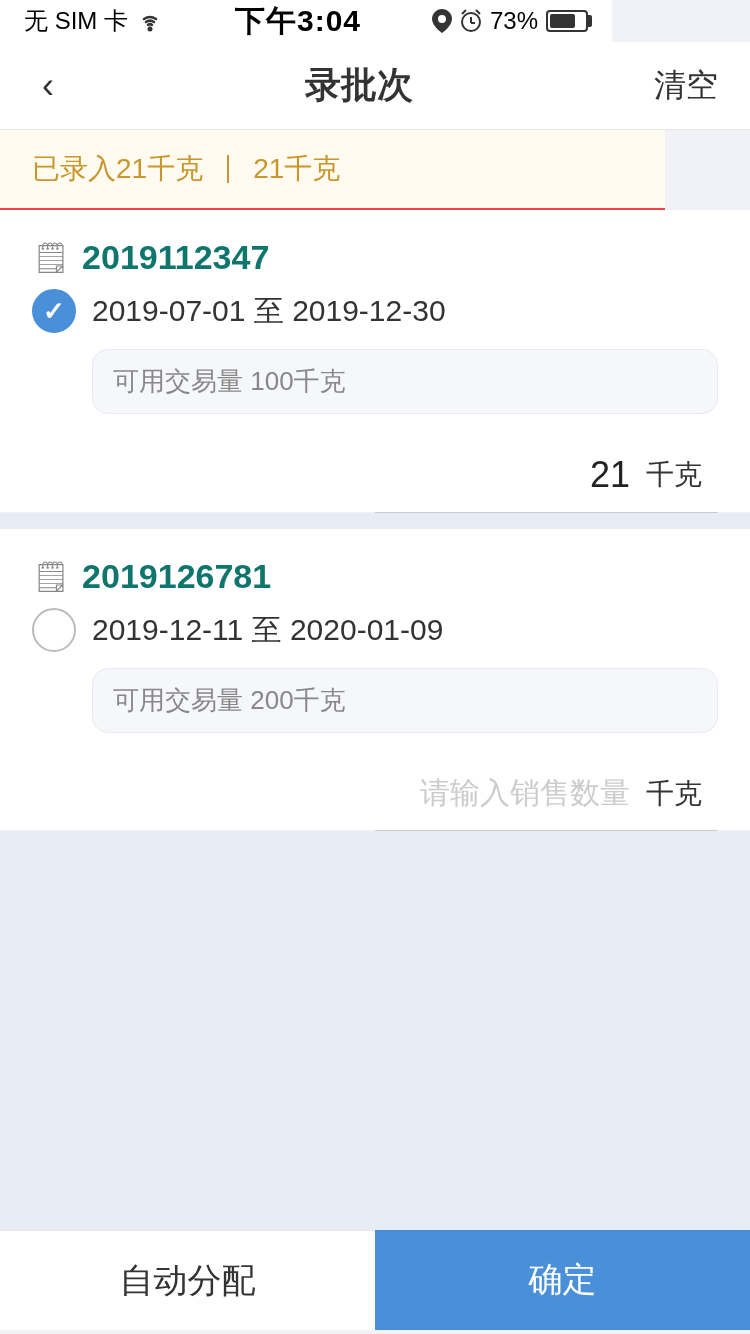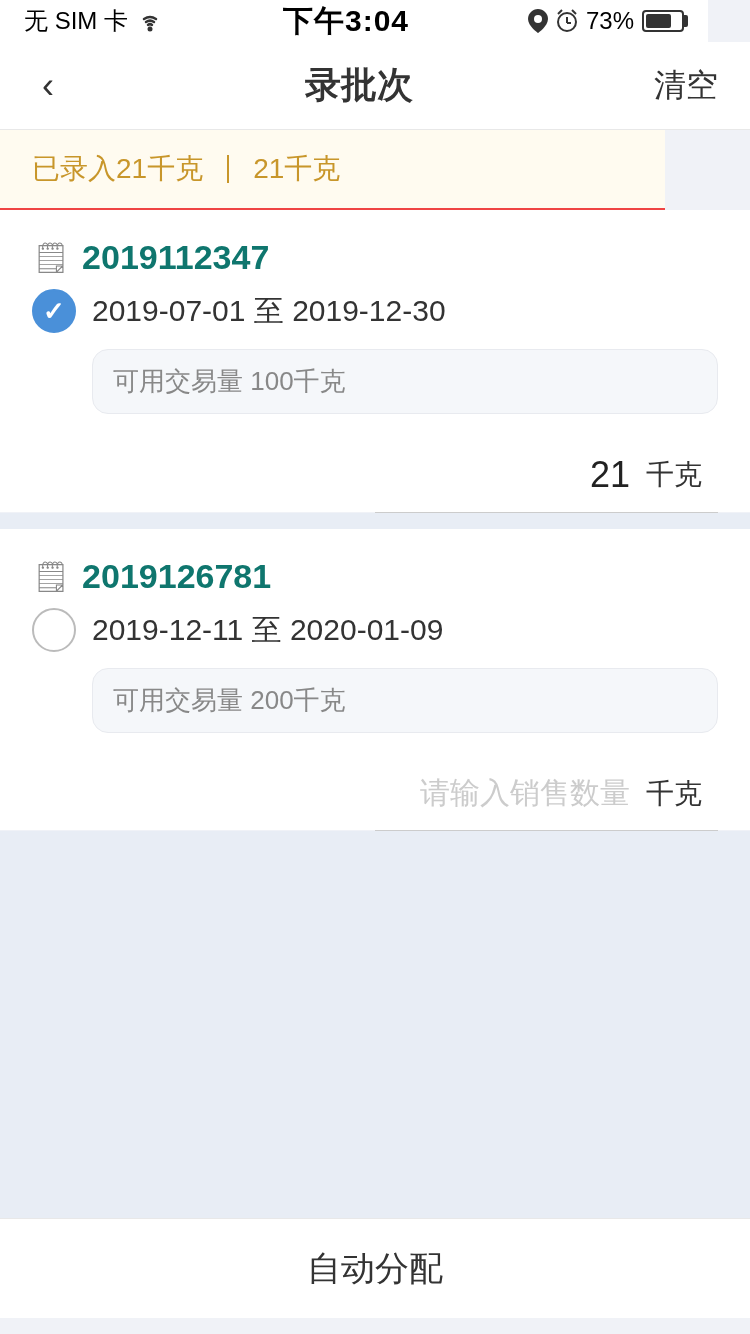--- a/index.html
+++ b/index.html
@@ -8,21 +8,21 @@
       width: 750px;
       min-height: 1334px;
       font-family: -apple-system, 'PingFang SC', 'Helvetica Neue', sans-serif;
       background: #f0f2f7;
       position: relative;
       overflow-x: hidden;
     }
 
     
     .status-bar {
-      width: 708px;
+      width: 612px;
       height: 42px;
       background: #fff;
       display: flex;
       align-items: center;
       justify-content: space-between;
       padding: 0 24px;
       font-size: 26px;
       font-weight: 500;
     }
     .status-left {
@@ -228,21 +228,21 @@
     
     .empty-area {
       background: #e8edf5;
       flex: 1;
       min-height: 400px;
     }
 
     
     .bottom-bar {
       position: fixed;
-      bottom: 16px;
+      bottom: 4px;
       left: 0;
       width: 750px;
       height: 100px;
       display: flex;
     }
     .btn-auto {
       flex: 1;
       background: #fff;
       border: none;
       font-size: 34px;
@@ -347,13 +347,14 @@
     <span class="qty-unit">千克</span>
   </div>
   <div class="underline-right"></div>
 
   <div class="empty-area"></div>
 
 </div>
 
 <div class="bottom-bar">
   <button class="btn-auto">自动分配</button>
+  <button class="btn-confirm">确定</button>
 </div>
 
 </body></html>

